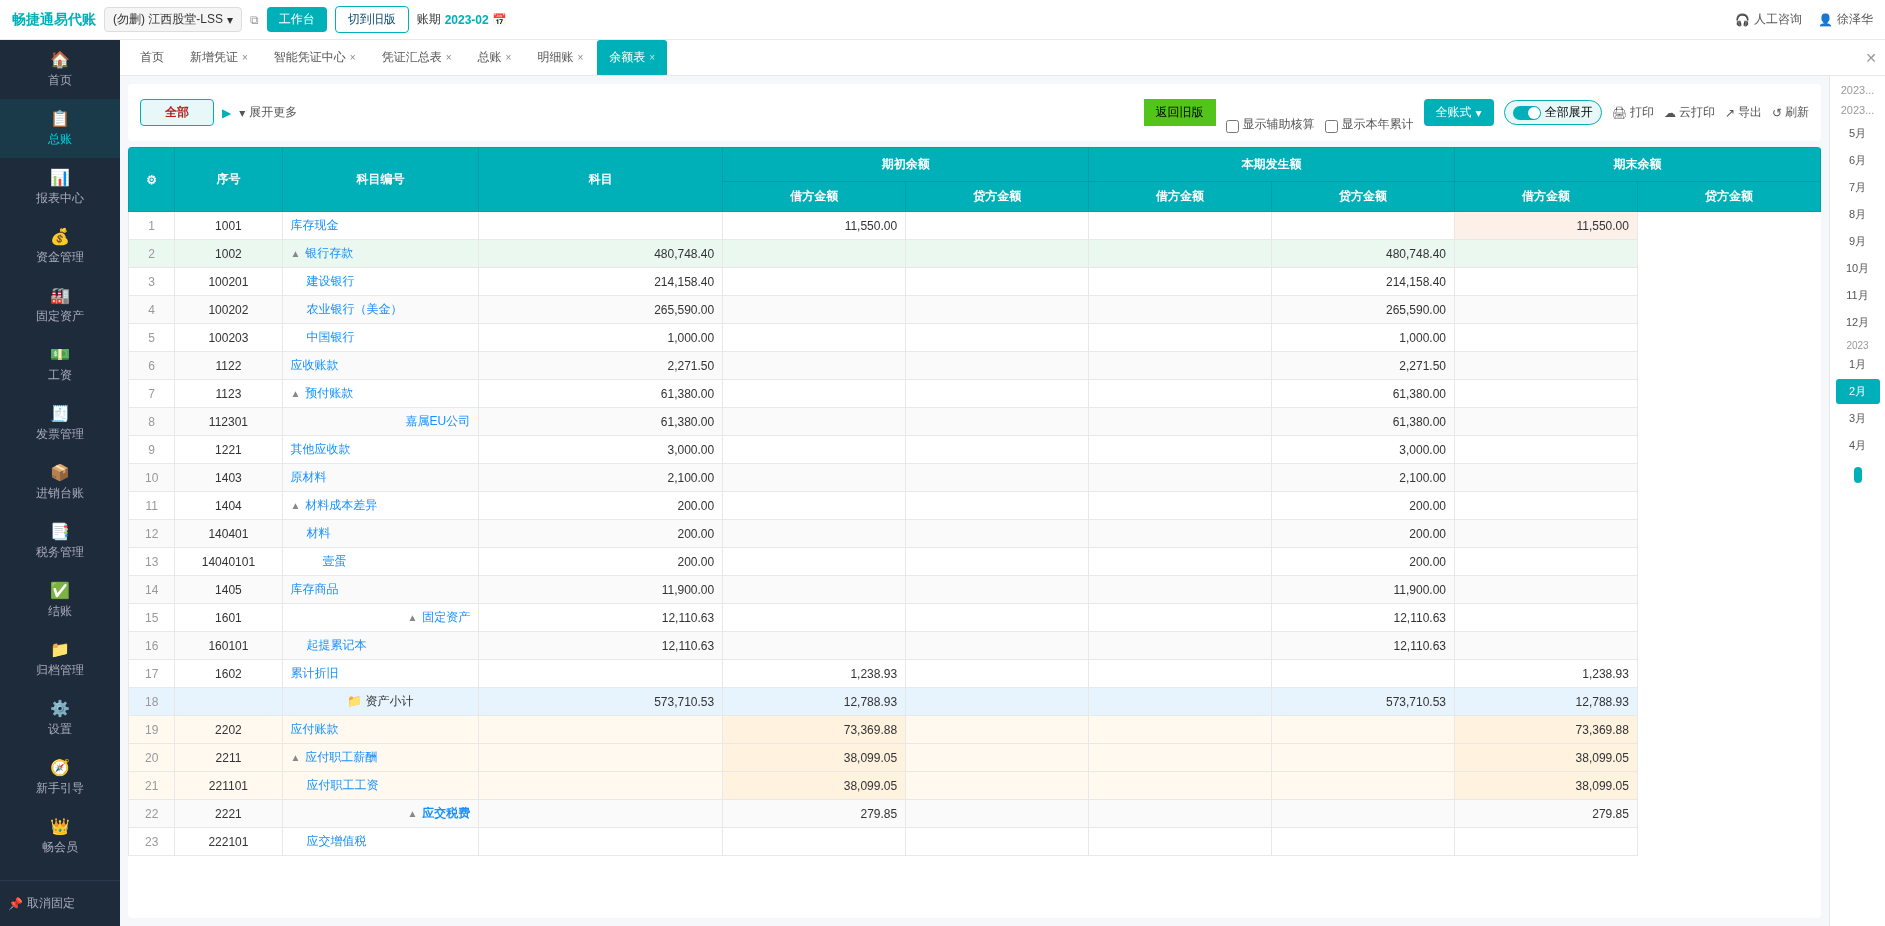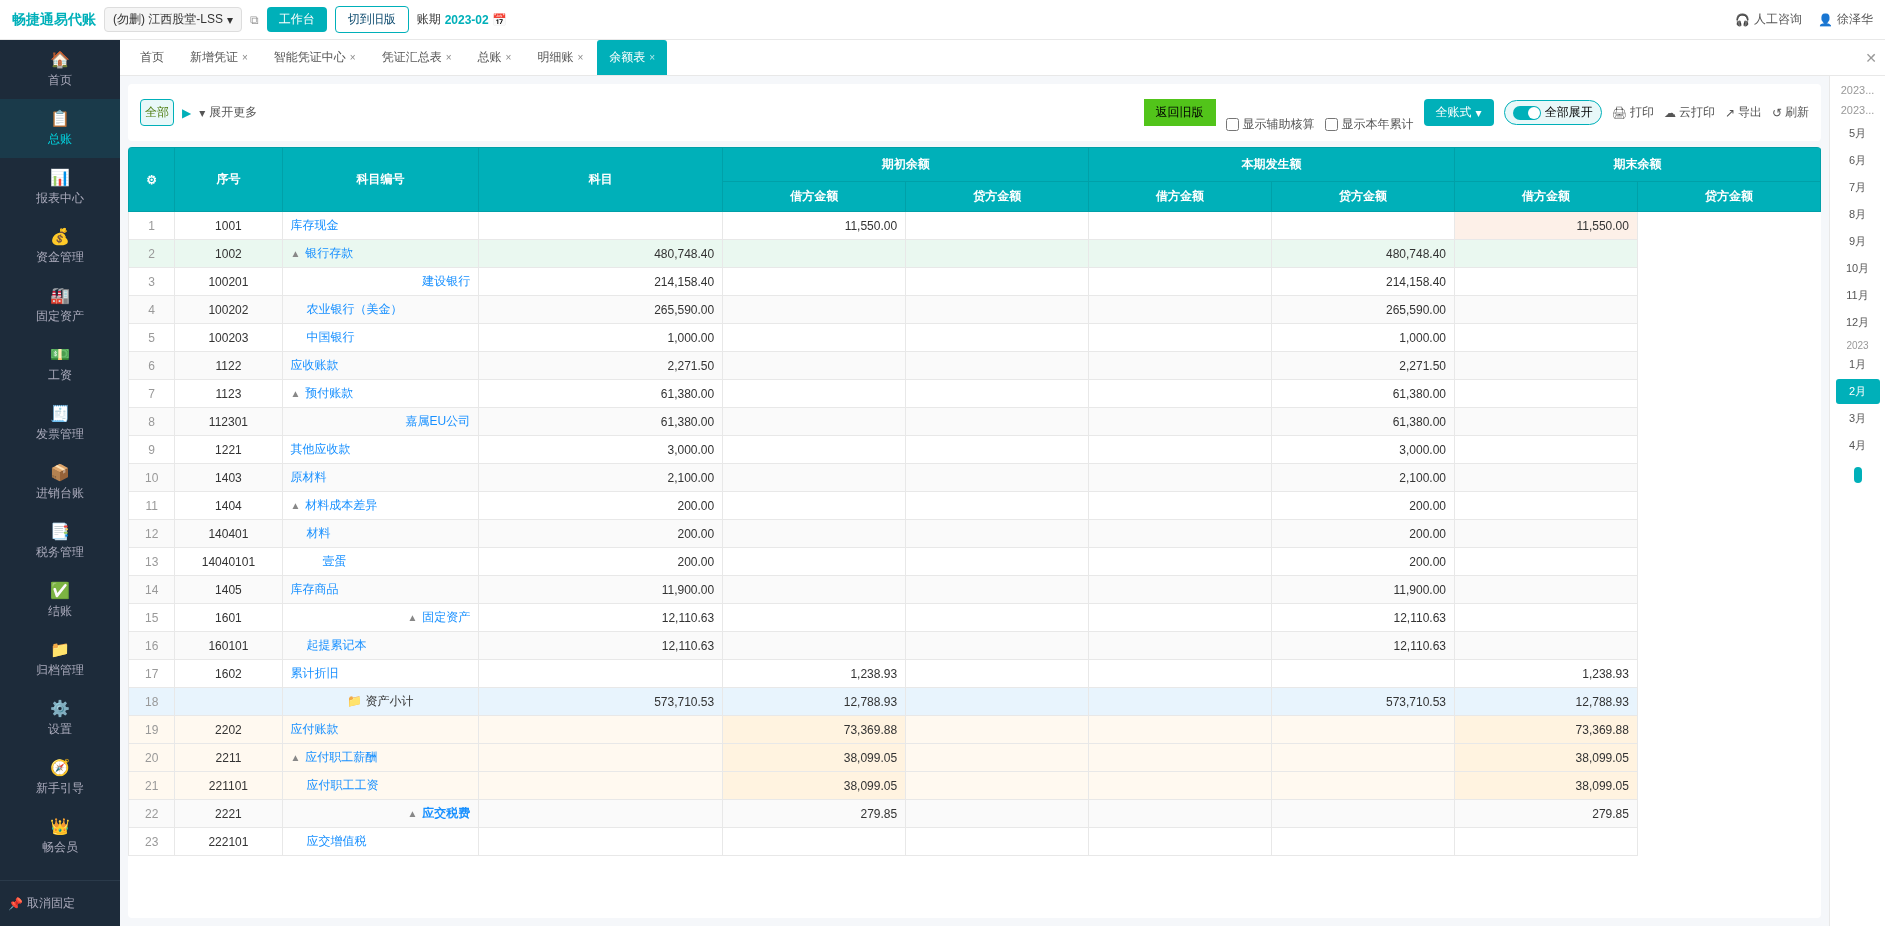--- a/index.html
+++ b/index.html
@@ -180,23 +180,24 @@
       margin-bottom: 6px;
       flex-shrink: 0;
     }
     .filter-all {
       display: flex;
       align-items: center;
       gap: 4px;
       background: #e8f8f9;
       border: 1px solid #00b0b9;
       border-radius: 4px;
-      padding: 4px 4px;
-      cursor: pointer;
-      color: #4d7c0f;
+      padding: 4px 24px;
+      cursor: pointer;
+      color: #b91c1c;
+      font-weight: bold;
     }
     .filter-arrow {
       color: #00b0b9;
       cursor: pointer;
     }
     .expand-more {
       display: flex;
       align-items: center;
       gap: 4px;
       color: #555;
@@ -211,21 +212,21 @@
     .btn-return {
       background: #52c41a;
       color: #000000;
       border: none;
       border-radius: 0;
       padding: 5px 12px;
       cursor: pointer;
     }
     .checkbox-group {
       display: flex;
-      align-items: center;
+      align-items: flex-end;
       gap: 4px;
       color: #555;
       margin-top: 24px;
     }
     .btn-format {
       background: #00b0b9;
       color: #fff;
       border: none;
       border-radius: 4px;
       padding: 5px 12px;
@@ -584,21 +585,21 @@
                   <td>480,748.40</td>
                   <td></td>
                   <td></td>
                   <td></td>
                   <td>480,748.40</td>
                   <td></td>
                 </tr>
                 <tr>
                   <td>3</td>
                   <td style="text-align: center;">100201</td>
-                  <td style="text-align: right; padding-left: 24px;"><a href="#" class="link-text">建设银行</a></td>
+                  <td style="text-align: left; padding-left: 24px;"><a href="#" class="link-text">建设银行</a></td>
                   <td>214,158.40</td>
                   <td></td>
                   <td></td>
                   <td></td>
                   <td>214,158.40</td>
                   <td></td>
                 </tr>
                 <tr>
                   <td>4</td>
                   <td style="text-align: center;">100202</td>

